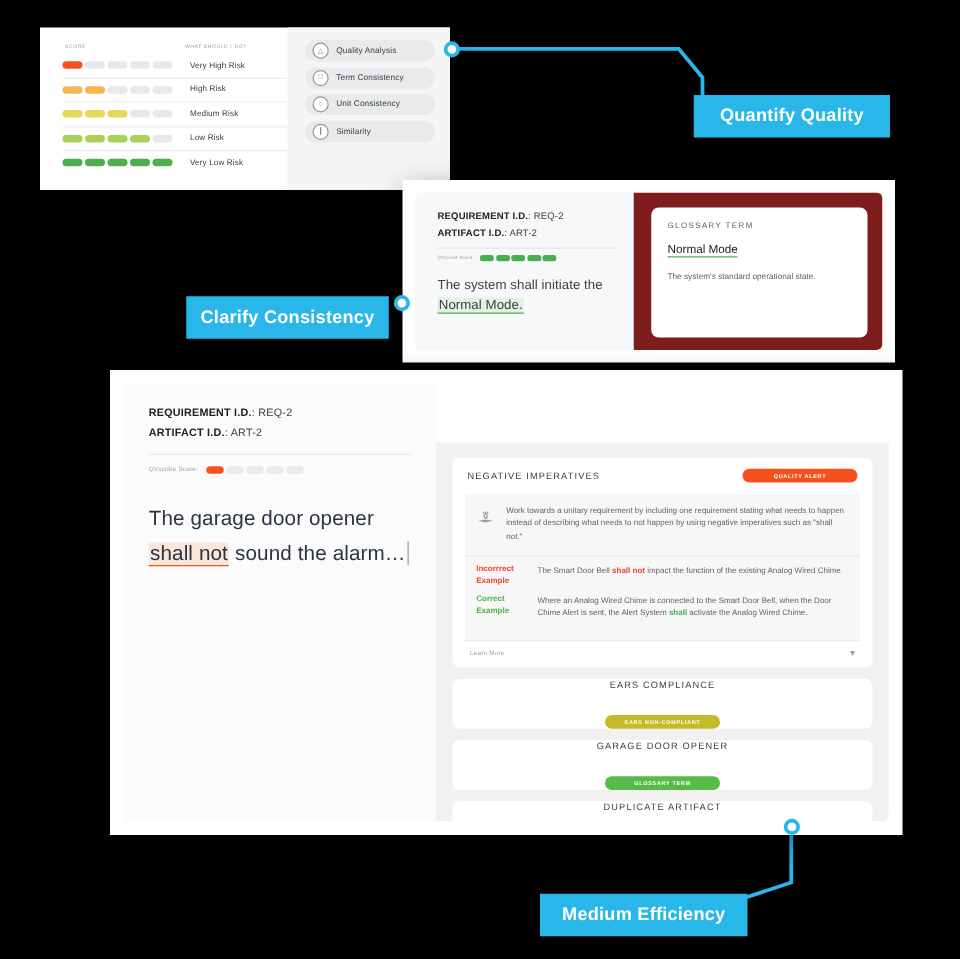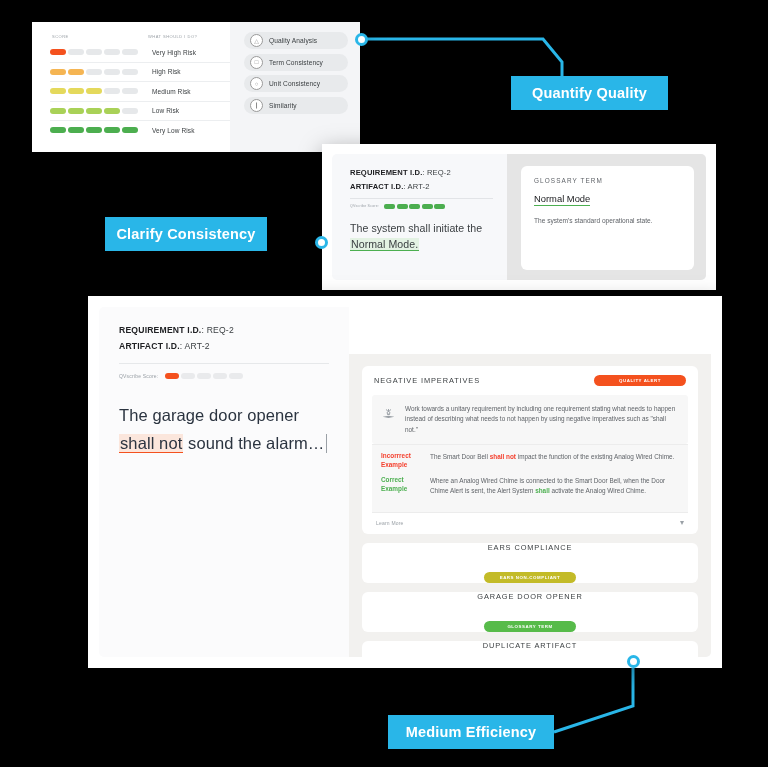--- a/index.html
+++ b/index.html
@@ -28,21 +28,21 @@
   .qbtn .ic{width:11px;height:11px;border-radius:50%;background:#fff;
             border:1.2px solid #9a9a9a;display:flex;align-items:center;justify-content:center;
             font-size:6px;color:#8a8a8a;line-height:1;}
   .qbtn .lb{font-size:6.6px;color:#3c4043;letter-spacing:.1px;}
 
   
   #card2{left:322px;top:144px;width:394px;height:146px;}
   .c2pad{padding:10px 10px;box-sizing:border-box;height:100%;}
   .c2body{display:flex;height:100%;background:#f7f8fa;border-radius:5px;overflow:hidden;}
   .c2left{flex:0 0 175px;padding:14px 14px 0 18px;box-sizing:border-box;}
-  .c2right{flex:1;background:#e5e5e5;padding:12px 12px 0 14px;box-sizing:border-box;}
+  .c2right{flex:1;background:#7f1d1d;padding:12px 12px 0 14px;box-sizing:border-box;}
   .idline{font-size:7.6px;color:#3c4043;letter-spacing:.15px;margin-bottom:5px;}
   .idline b{color:#202124;font-weight:bold;}
   .hr{border-top:1px solid #e2e4e7;margin:7px 0 5px 0;}
   .scorerow{display:flex;align-items:center;gap:5px;}
   .scorerow .slab{font-size:3.6px;color:#9aa0a6;letter-spacing:.2px;}
   .sbars{display:flex;gap:1.5px;}
   .sseg{width:11px;height:4.5px;border-radius:2px;background:#e6e8ea;}
   .c2sent{font-size:10.6px;color:#3c4043;line-height:1.55;margin-top:11px;letter-spacing:.05px;}
   .hlg{background:#e3f2e3;border-bottom:1.3px solid #4caf50;padding:0 1px;}
   .gbox{background:#fff;border-radius:6px;padding:11px 13px;box-sizing:border-box;height:104px;}
@@ -98,21 +98,21 @@
          border-top:1px solid #ececec;padding:6px 4px 7px 4px;}
   .learnlbl{font-size:5px;color:#9aa0a6;letter-spacing:.2px;}
   .chev{font-size:8px;color:#9aa0a6;line-height:1;}
 
   .prow{background:#fff;border-radius:6px;height:40px;display:flex;align-items:center;
         justify-content:space-between;padding:0 11px;box-sizing:border-box;flex-direction:column;}
   .prow .ptitle{letter-spacing:.9px;}
 
   
   .callout{position:absolute;background:#29b6e8;color:#fff;display:flex;align-items:center;
-           justify-content:center;font-weight:bold;letter-spacing:.2px;font-size:14.5px;height:34px;}
+           justify-content:center;font-weight:bold;letter-spacing:.2px;font-size:14.5px;height:34px;margin-left:44px;}
   .dot{position:absolute;width:13px;height:13px;border-radius:50%;background:#fff;
        border:3px solid #29b6e8;box-sizing:border-box;}
   svg.conn{position:absolute;overflow:visible;}
 </style>
 </head>
 <body>
 
 <div class="stage">
 
   <svg class="conn" style="left:0;top:0;width:768px;height:767px;">
@@ -318,21 +318,21 @@
         </div>
       </div>
     </div>
   </div>
 
   <div class="callout" id="co0" style="left:511px;top:76px;width:157px;">
     <span>Quantify Quality</span>
   </div>
   <div class="dot" style="left:355px;top:33px;"></div>
 
-  <div class="callout" id="co1" style="left:105px;top:217px;width:162px;">
+  <div class="callout" id="co1" style="left:105px;top:237px;width:162px;">
     <span>Clarify Consistency</span>
   </div>
   <div class="dot" style="left:315px;top:236px;"></div>
 
   <div class="callout" id="co2" style="left:388px;top:715px;width:166px;">
     <span>Medium Efficiency</span>
   </div>
   <div class="dot" style="left:627px;top:655px;"></div>
 
 </div>

